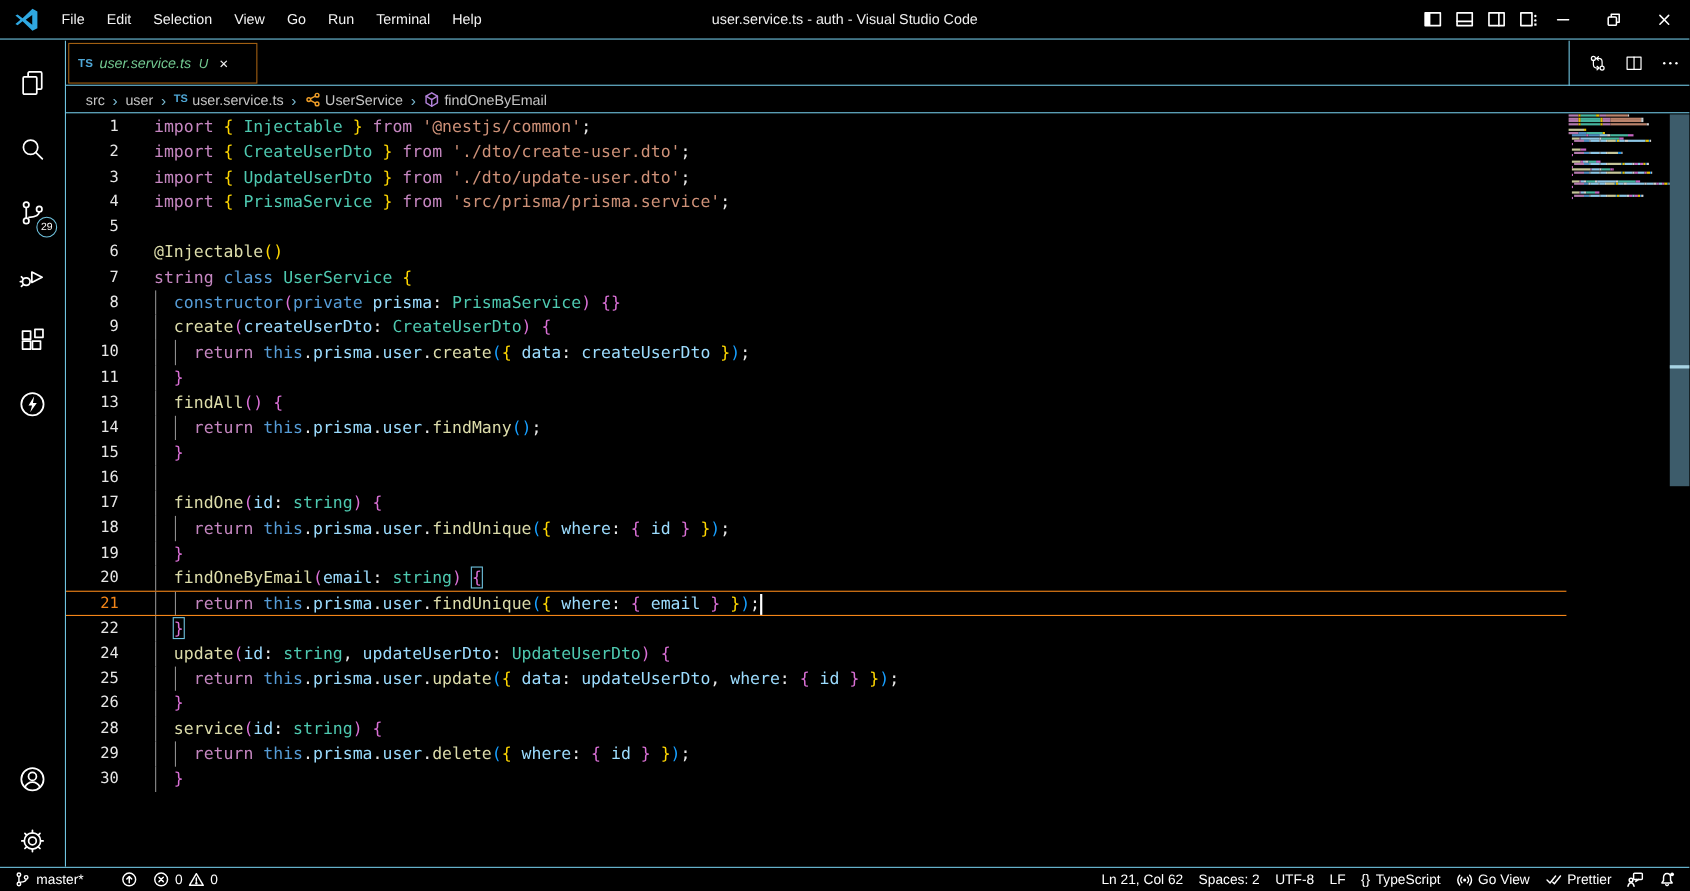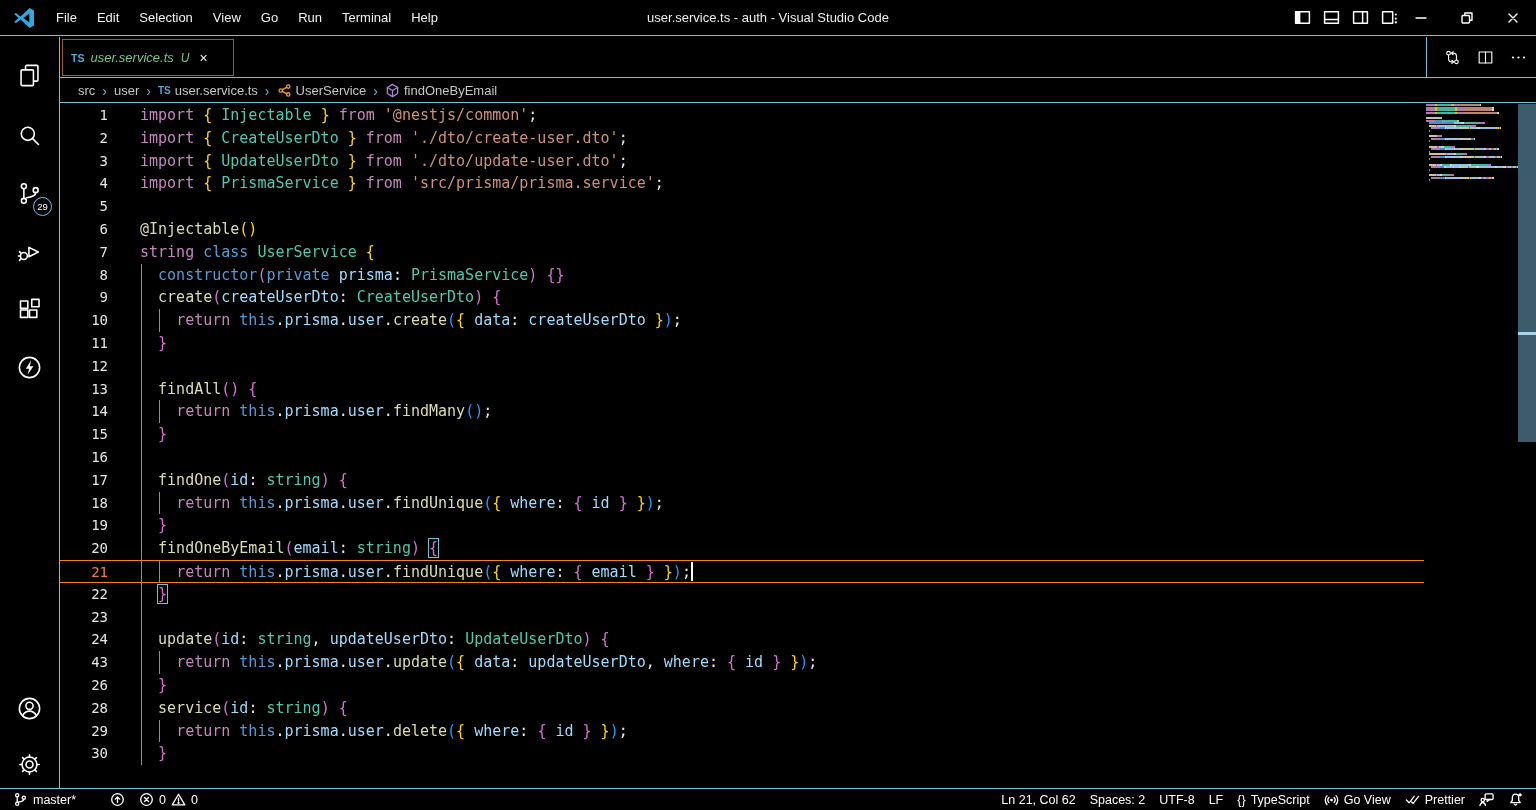--- a/index.html
+++ b/index.html
@@ -313,25 +313,20 @@
         <div class="ln">10</div>
         <div class="code"><span style="color: rgb(255, 255, 255);">    </span><span style="color: rgb(197, 134, 192);">return </span><span style="color: rgb(86, 156, 214);">this</span><span style="color: rgb(232, 232, 232);">.</span><span style="color: rgb(156, 220, 254);">prisma</span><span style="color: rgb(232, 232, 232);">.</span><span style="color: rgb(156, 220, 254);">user</span><span style="color: rgb(232, 232, 232);">.</span><span style="color: rgb(220, 220, 170);">create</span><span style="color: rgb(23, 159, 255);">(</span><span style="color: rgb(255, 215, 0);">{ </span><span style="color: rgb(156, 220, 254);">data</span><span style="color: rgb(232, 232, 232);">: </span><span style="color: rgb(156, 220, 254);">createUserDto</span><span style="color: rgb(255, 215, 0);"> }</span><span style="color: rgb(23, 159, 255);">)</span><span style="color: rgb(232, 232, 232);">;</span></div>
       </div>
       <div class="row">
         <div class="g g0"></div>
         <div class="ln">11</div>
         <div class="code"><span style="color: rgb(255, 255, 255);">  </span><span style="color: rgb(218, 112, 214);">}</span></div>
       </div>
       <div class="row">
         <div class="g g0"></div>
-        <div class="ln">12</div>
-        <div class="code"></div>
-      </div>
-      <div class="row">
-        <div class="g g0"></div>
         <div class="ln">13</div>
         <div class="code"><span style="color: rgb(255, 255, 255);">  </span><span style="color: rgb(220, 220, 170);">findAll</span><span style="color: rgb(218, 112, 214);">() {</span></div>
       </div>
       <div class="row">
         <div class="g g0"></div>
         <div class="g g2"></div>
         <div class="ln">14</div>
         <div class="code"><span style="color: rgb(255, 255, 255);">    </span><span style="color: rgb(197, 134, 192);">return </span><span style="color: rgb(86, 156, 214);">this</span><span style="color: rgb(232, 232, 232);">.</span><span style="color: rgb(156, 220, 254);">prisma</span><span style="color: rgb(232, 232, 232);">.</span><span style="color: rgb(156, 220, 254);">user</span><span style="color: rgb(232, 232, 232);">.</span><span style="color: rgb(220, 220, 170);">findMany</span><span style="color: rgb(23, 159, 255);">()</span><span style="color: rgb(232, 232, 232);">;</span></div>
       </div>
       <div class="row">
@@ -372,32 +367,27 @@
         <div class="code"><span style="color: rgb(255, 255, 255);">    </span><span style="color: rgb(197, 134, 192);">return </span><span style="color: rgb(86, 156, 214);">this</span><span style="color: rgb(232, 232, 232);">.</span><span style="color: rgb(156, 220, 254);">prisma</span><span style="color: rgb(232, 232, 232);">.</span><span style="color: rgb(156, 220, 254);">user</span><span style="color: rgb(232, 232, 232);">.</span><span style="color: rgb(220, 220, 170);">findUnique</span><span style="color: rgb(23, 159, 255);">(</span><span style="color: rgb(255, 215, 0);">{ </span><span style="color: rgb(156, 220, 254);">where</span><span style="color: rgb(232, 232, 232);">: </span><span style="color: rgb(218, 112, 214);">{ </span><span style="color: rgb(156, 220, 254);">email</span><span style="color: rgb(218, 112, 214);"> }</span><span style="color: rgb(255, 215, 0);"> }</span><span style="color: rgb(23, 159, 255);">)</span><span style="color: rgb(232, 232, 232);">;</span></div>
         <div id="cursor" style="left: 630.891px; top: 1.5px;"></div>
       </div>
       <div class="row">
         <div class="g g0"></div>
         <div class="ln">22</div>
         <div class="code"><span style="color: rgb(255, 255, 255);">  </span><span class="boxed" style="color: rgb(218, 112, 214);">}</span></div>
       </div>
       <div class="row">
         <div class="g g0"></div>
-        <div class="ln">23</div>
-        <div class="code"></div>
-      </div>
-      <div class="row">
-        <div class="g g0"></div>
         <div class="ln">24</div>
         <div class="code"><span style="color: rgb(255, 255, 255);">  </span><span style="color: rgb(220, 220, 170);">update</span><span style="color: rgb(218, 112, 214);">(</span><span style="color: rgb(156, 220, 254);">id</span><span style="color: rgb(232, 232, 232);">: </span><span style="color: rgb(78, 201, 176);">string</span><span style="color: rgb(232, 232, 232);">, </span><span style="color: rgb(156, 220, 254);">updateUserDto</span><span style="color: rgb(232, 232, 232);">: </span><span style="color: rgb(78, 201, 176);">UpdateUserDto</span><span style="color: rgb(218, 112, 214);">) {</span></div>
       </div>
       <div class="row">
         <div class="g g0"></div>
         <div class="g g2"></div>
-        <div class="ln">43</div>
+        <div class="ln">25</div>
         <div class="code"><span style="color: rgb(255, 255, 255);">    </span><span style="color: rgb(197, 134, 192);">return </span><span style="color: rgb(86, 156, 214);">this</span><span style="color: rgb(232, 232, 232);">.</span><span style="color: rgb(156, 220, 254);">prisma</span><span style="color: rgb(232, 232, 232);">.</span><span style="color: rgb(156, 220, 254);">user</span><span style="color: rgb(232, 232, 232);">.</span><span style="color: rgb(220, 220, 170);">update</span><span style="color: rgb(23, 159, 255);">(</span><span style="color: rgb(255, 215, 0);">{ </span><span style="color: rgb(156, 220, 254);">data</span><span style="color: rgb(232, 232, 232);">: </span><span style="color: rgb(156, 220, 254);">updateUserDto</span><span style="color: rgb(232, 232, 232);">, </span><span style="color: rgb(156, 220, 254);">where</span><span style="color: rgb(232, 232, 232);">: </span><span style="color: rgb(218, 112, 214);">{ </span><span style="color: rgb(156, 220, 254);">id</span><span style="color: rgb(218, 112, 214);"> }</span><span style="color: rgb(255, 215, 0);"> }</span><span style="color: rgb(23, 159, 255);">)</span><span style="color: rgb(232, 232, 232);">;</span></div>
       </div>
       <div class="row">
         <div class="g g0"></div>
         <div class="ln">26</div>
         <div class="code"><span style="color: rgb(255, 255, 255);">  </span><span style="color: rgb(218, 112, 214);">}</span></div>
       </div>
       <div class="row">
         <div class="g g0"></div>
         <div class="ln">28</div>

